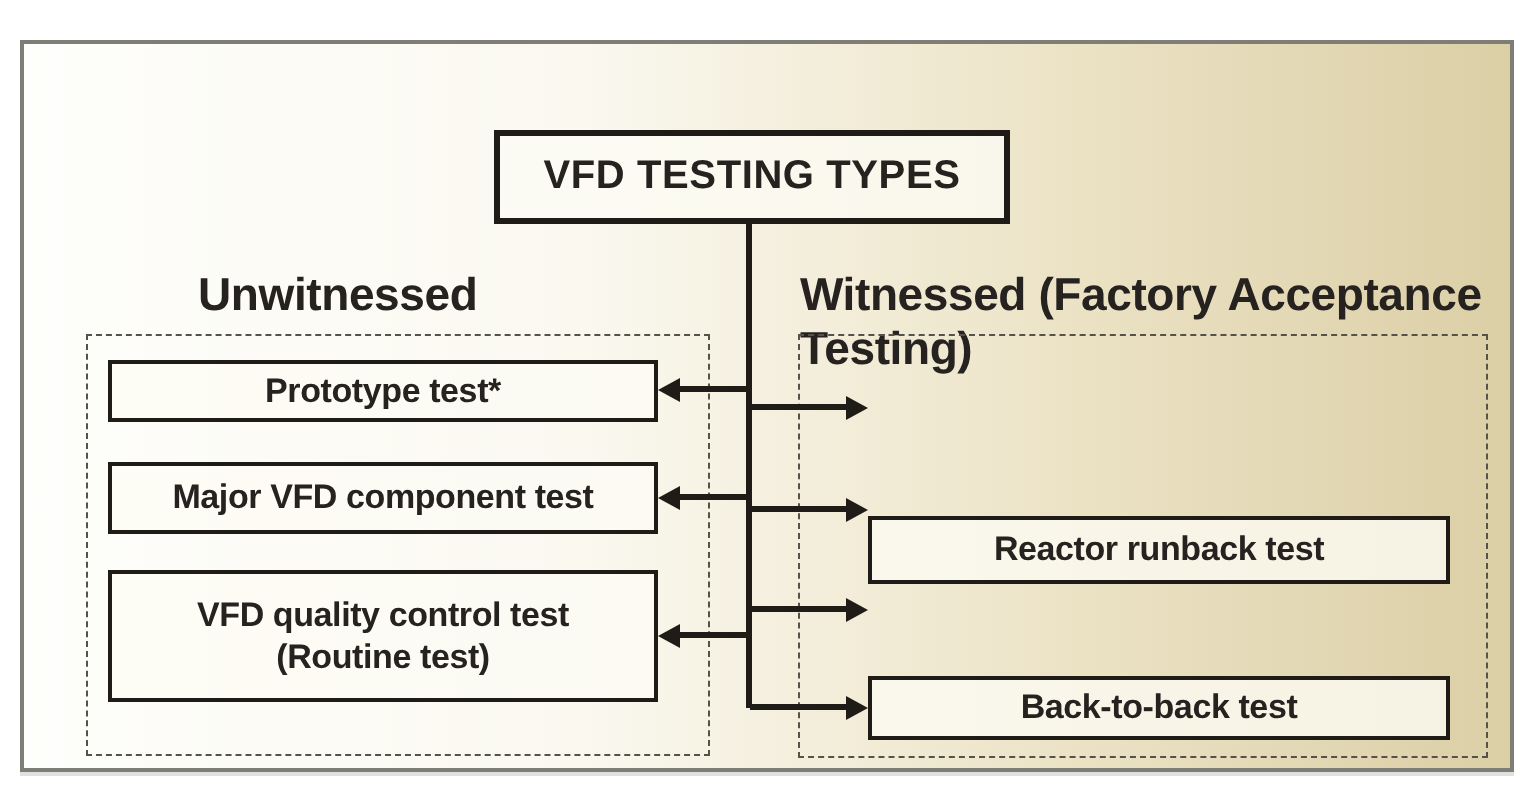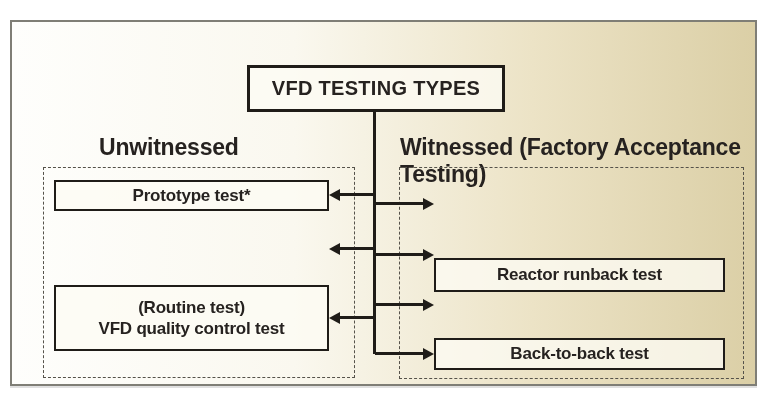--- a/index.html
+++ b/index.html
@@ -74,23 +74,26 @@
 
     <div class="sec-label left">Unwitnessed</div>
     <div class="sec-label right">Witnessed (Factory Acceptance Testing)</div>
 
     <div class="group left"></div>
     <div class="group right"></div>
 
     <div class="node lcol lbox1">
       <span>Prototype test*</span>
     </div>
+    <div class="node lcol lbox2">
+      <span>Major VFD component test</span>
+    </div>
     <div class="node lcol lbox3">
+      <span>VFD quality control test</span>
       <span>(Routine test)</span>
-      <span>VFD quality control test</span>
     </div>
 
     <div class="node rcol rbox2">
       <span>Reactor runback test</span>
     </div>
     <div class="node rcol rbox4">
       <span>Back-to-back test</span>
     </div>
 
     <div class="arrow to-left al1"></div>

